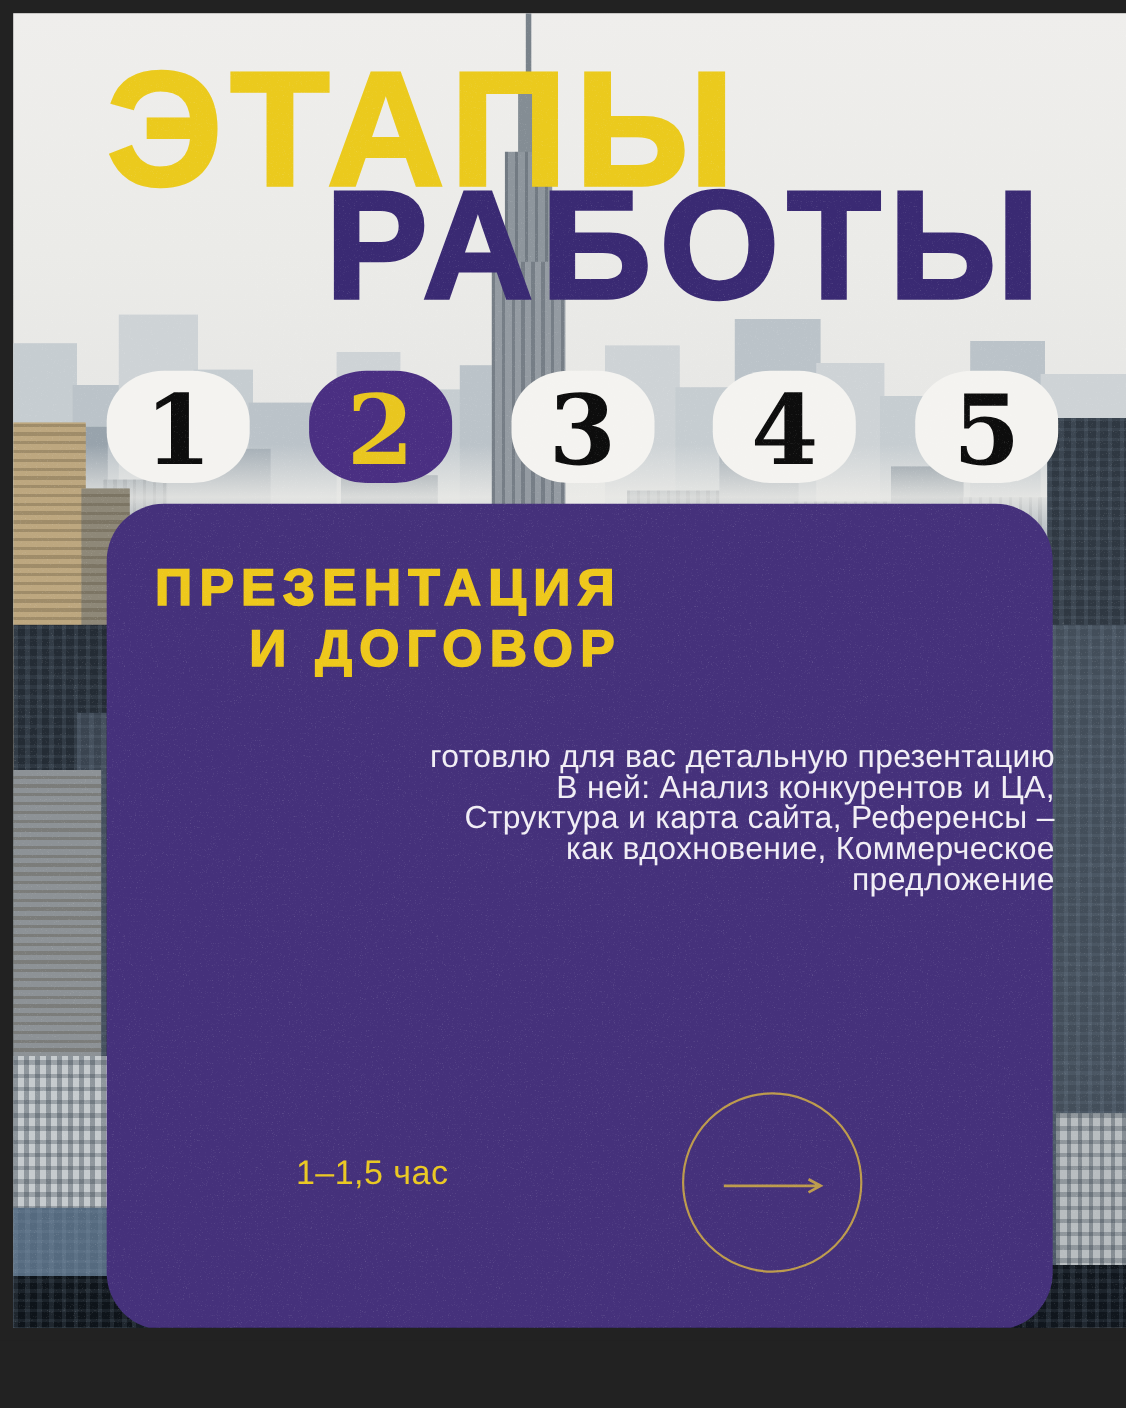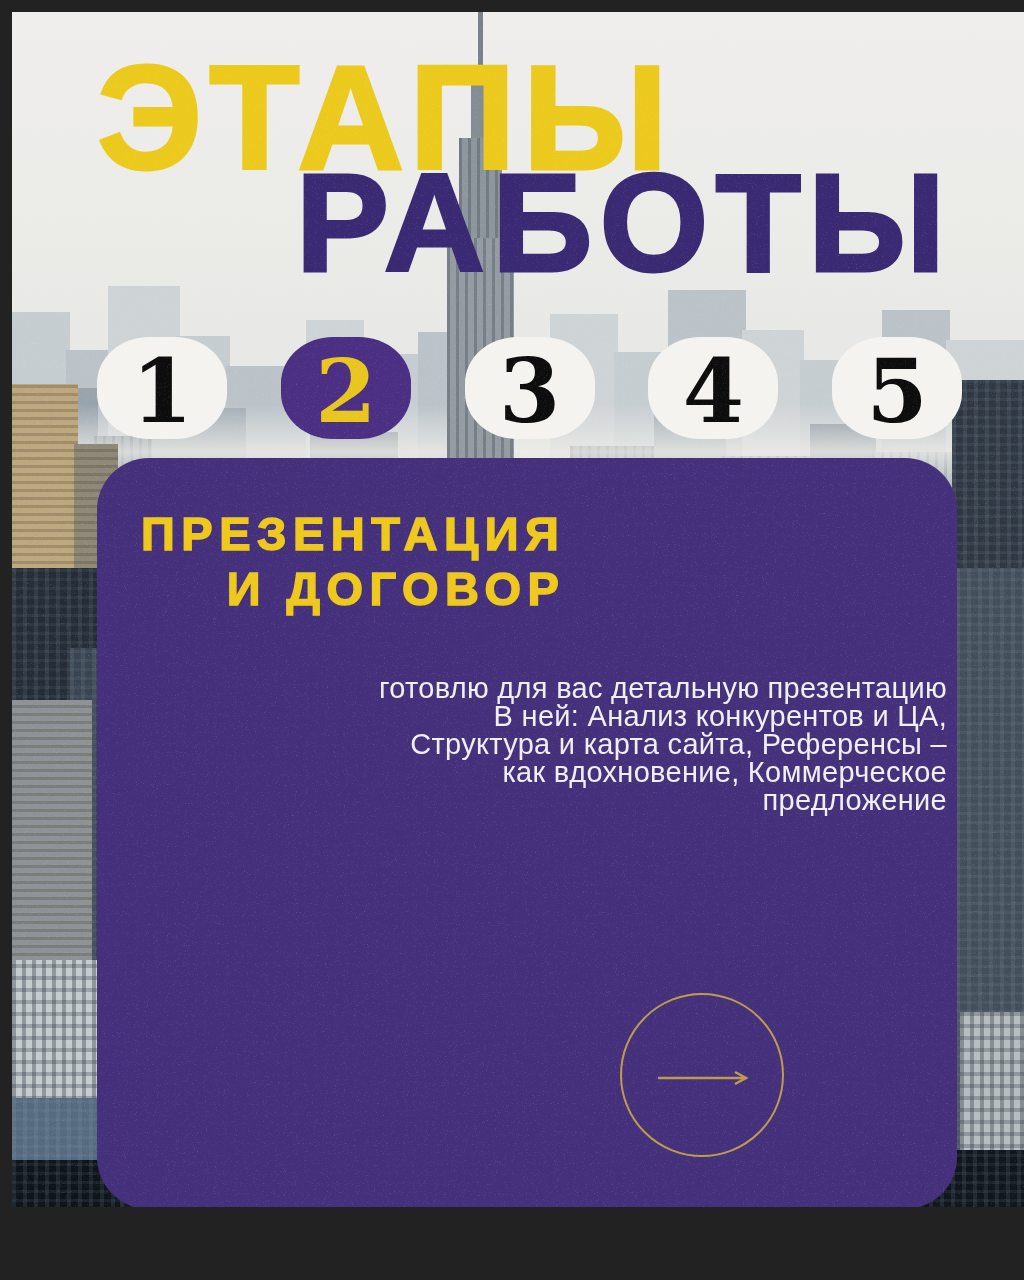--- a/index.html
+++ b/index.html
@@ -51,21 +51,21 @@
              font-size:88px;line-height:1;color:var(--pill-number-black);transform:translateY(3px);}
   .pill.active{background:var(--active-pill-purple);}
   .pill.active span{color:var(--active-pill-number-yellow);}
   
   .card{position:absolute;z-index:20;left:85px;top:446px;width:860px;height:751px;
         background:var(--card-purple);border-radius:52px;text-align:right;}
   .card h2{position:absolute;left:44px;top:48px;
            font-size:47px;line-height:55px;font-weight:700;letter-spacing:6.5px;
            color:var(--card-heading-yellow);-webkit-text-stroke:1.5px var(--card-heading-yellow);
            white-space:pre-line;}
-  .card .body{position:absolute;left:160px;top:216px;width:690px;
+  .card .body{position:absolute;left:172px;top:216px;width:690px;
               font-size:29px;line-height:28px;letter-spacing:.3px;color:var(--body-text);}
   .card .body p{white-space:pre-line;}
   .card .body p + p{margin-top:36px;}
   .meta{position:absolute;left:172px;top:588px;font-size:31px;line-height:39px;
         letter-spacing:.4px;color:var(--meta-yellow);}
   .icon-wrap{position:absolute;left:519px;top:531px;width:172px;height:172px;}
   
   .grain{position:absolute;inset:0;z-index:40;pointer-events:none;opacity:.55;}
 </style>
 </head>
@@ -153,20 +153,21 @@
     <h2>ПРЕЗЕНТАЦИЯ
 И ДОГОВОР</h2>
     <div class="body">
       <p>готовлю для вас детальную презентацию
 В ней: Анализ конкурентов и ЦА,
 Структура и карта сайта, Референсы –
 как вдохновение, Коммерческое
 предложение</p>
     </div>
     <div class="meta">
+      <div>1–1,5 час</div>
     </div>
     <div class="icon-wrap">
       <svg width="172" height="172" viewBox="0 0 172 172" fill="none">
         <circle cx="86" cy="86" r="81" stroke="#bd9b4d" stroke-width="2"></circle>
         <path d="M42 89 H128 M119 83 L130 89 L119 95" stroke="#bd9b4d" stroke-width="2.5" fill="none" stroke-linejoin="miter"></path>
       </svg>
     </div>
   </section>
 
   <svg class="grain" width="1024" height="1280">

